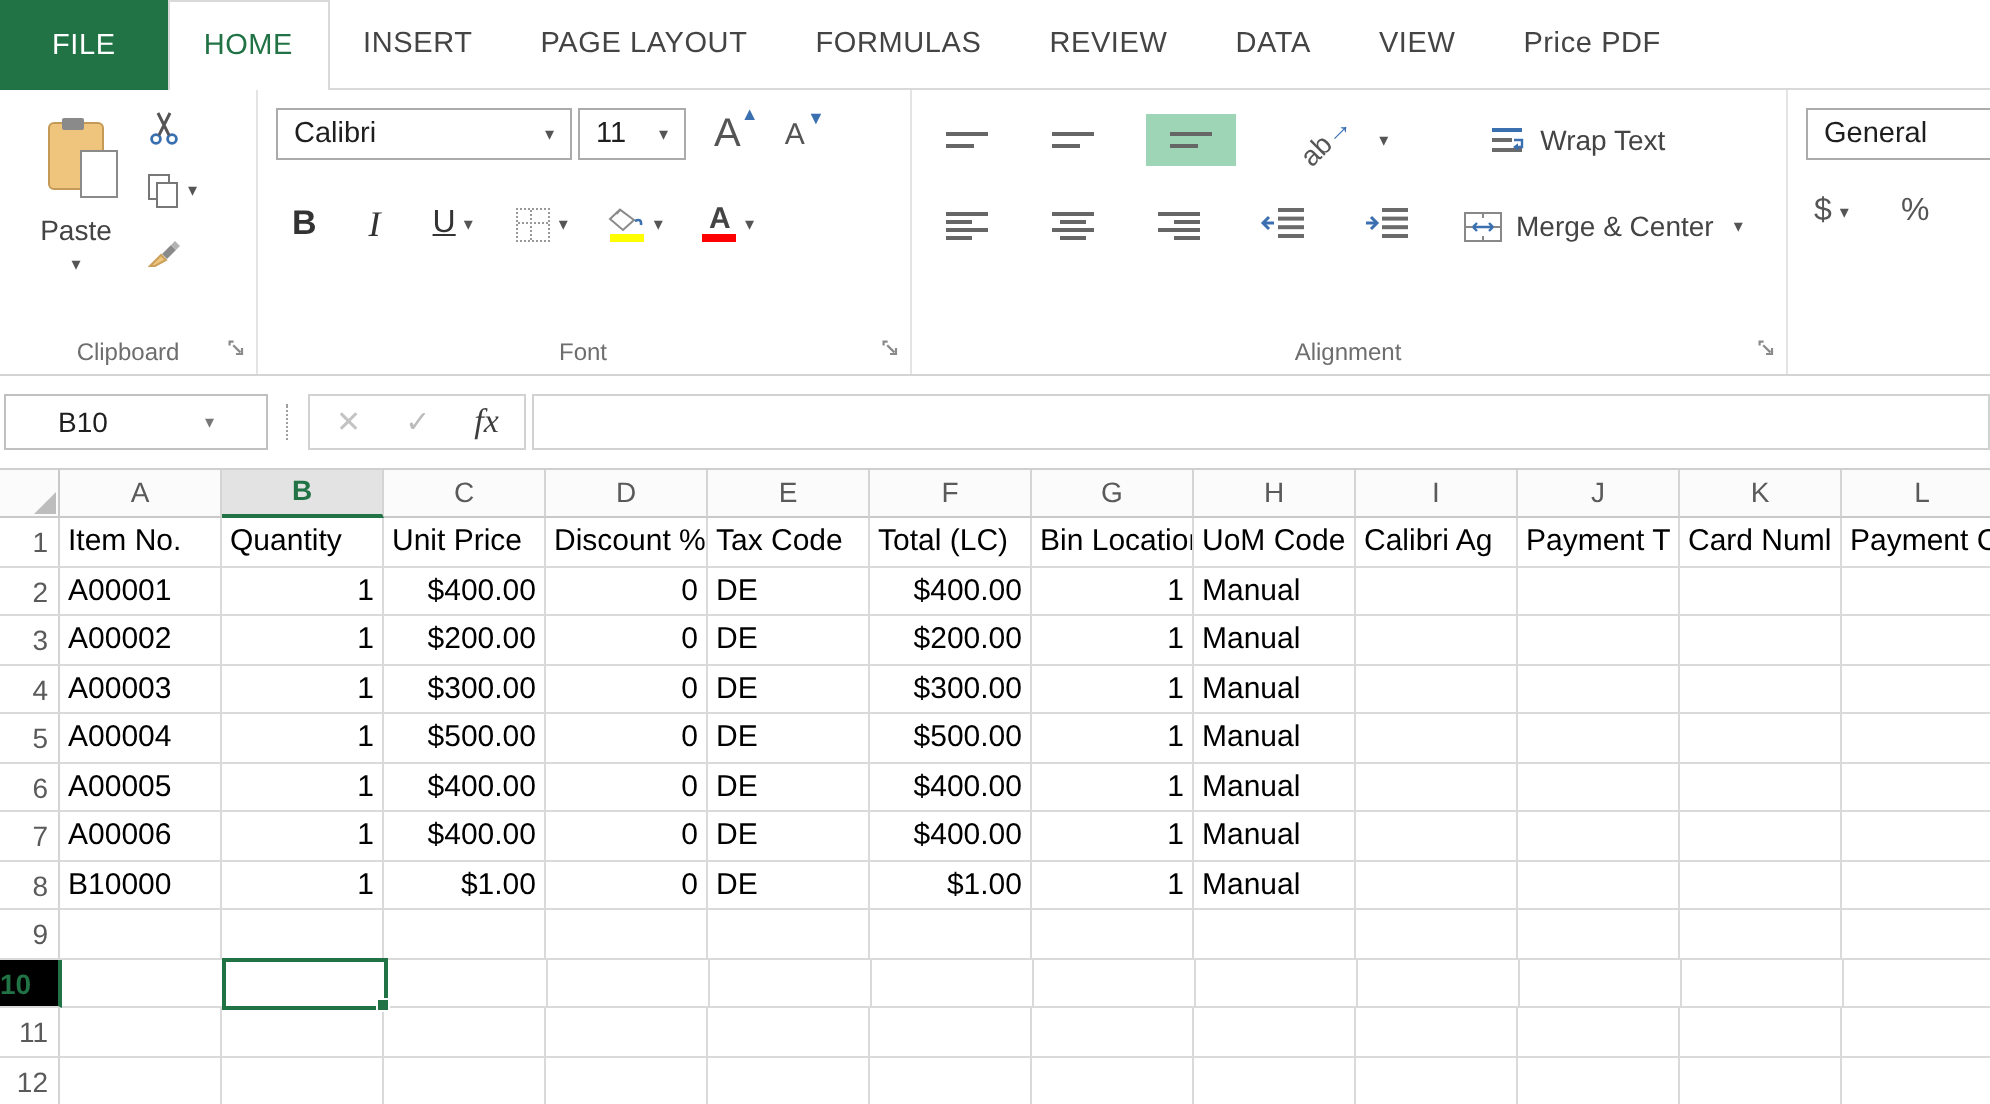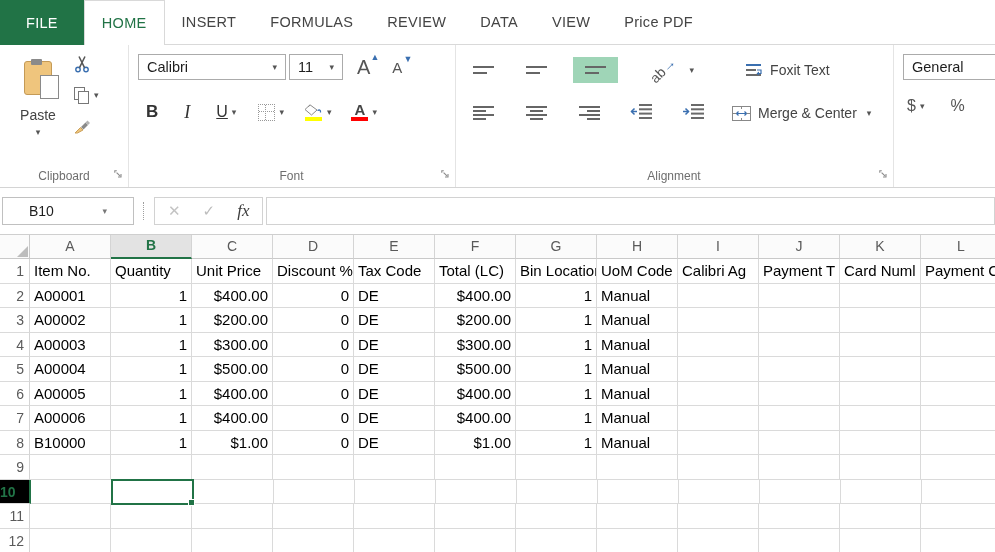--- a/index.html
+++ b/index.html
@@ -97,20 +97,21 @@
   .cell-sel{position:relative;outline:2px solid #217346;outline-offset:-1px;z-index:2;overflow:visible}
   .cell-sel::after{content:"";position:absolute;right:-3px;bottom:-3px;width:5px;height:5px;background:#217346;border:1px solid #fff;z-index:3}
 </style>
 </head>
 <body>
 
 <div class="tabbar" id="tab-strip">
     <div class="tab tab-file">FILE</div>
     <div class="tab tab-active">HOME</div>
     <div class="tab">INSERT</div>
+    <div class="tab">PAGE LAYOUT</div>
     <div class="tab">FORMULAS</div>
     <div class="tab">REVIEW</div>
     <div class="tab">DATA</div>
     <div class="tab">VIEW</div>
     <div class="tab">Price PDF</div>
   </div>
 
 <div class="ribbon">
 
   <div class="group grp-clipboard">
@@ -228,21 +229,21 @@
         <span class="dd" style="margin-left:12px">▾</span>
       </span>
       <span class="btn" style="margin-left:52px">
         <svg width="17" height="15" viewBox="0 0 17 15">
             <rect y="1" width="15" height="2" fill="#3a6fb0"></rect>
             <rect y="6" width="10" height="2" fill="#6a6a6a"></rect>
             <rect y="11" width="15" height="2" fill="#6a6a6a"></rect>
             <path d="M11 7 h4 v3.5 h-3" fill="none" stroke="#3a6fb0" stroke-width="1.2"></path>
             <path d="M13 8.6 L10.5 10.5 L13 12.4 Z" fill="#3a6fb0"></path>
           </svg>
-        <span class="ribbon-text">Foxit Text</span>
+        <span class="ribbon-text">Wrap Text</span>
       </span>
     </div>
     <div class="al-row2">
       <span class="hlines hl-left">
           <i></i>
           <i></i>
           <i></i>
           <i></i>
         </span>
       <span class="hlines hl-center" style="margin-left:32px">

